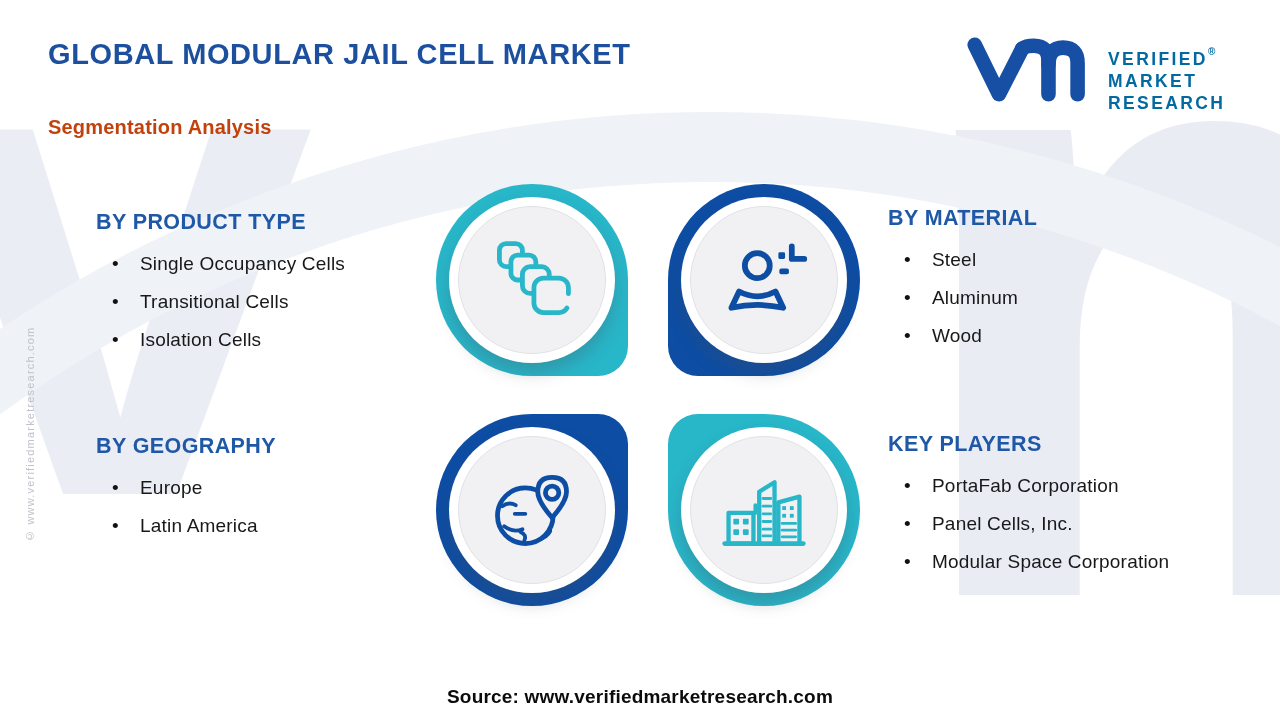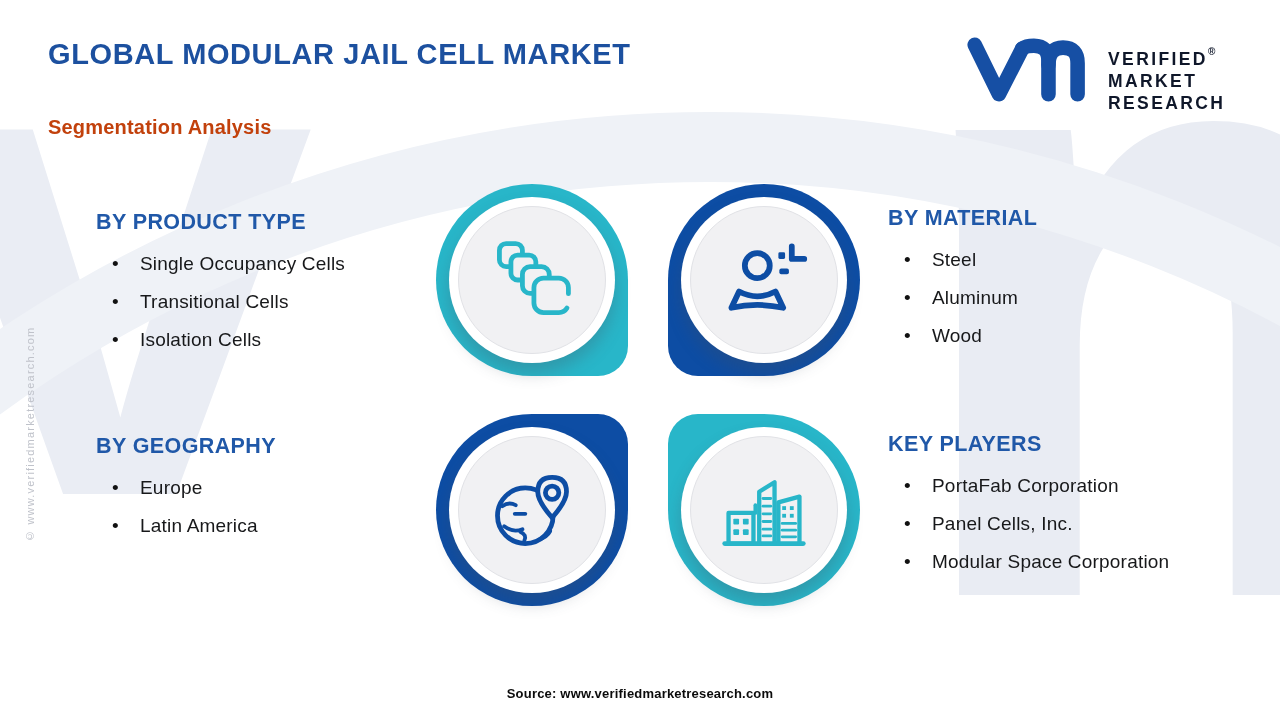--- a/index.html
+++ b/index.html
@@ -17,21 +17,21 @@
   }
   .content{position:absolute;inset:0;z-index:1;}
   
   .title{position:absolute;left:48px;top:38px;font-size:29px;font-weight:700;
     color:#1c509f;letter-spacing:.6px;}
   .subtitle{position:absolute;left:48px;top:116px;font-size:20px;font-weight:700;
     color:#c2410c;letter-spacing:.2px;}
   
   .logo-mark{position:absolute;left:966px;top:36px;}
   .logo-text{position:absolute;left:1108px;top:42px;}
-  .logo-text .ln{margin:0 0 2px 0;font-size:17.5px;font-weight:700;color:#0f172a;
+  .logo-text .ln{margin:0 0 2px 0;font-size:17.5px;font-weight:700;color:#0369a1;
     letter-spacing:2.4px;line-height:20px;white-space:nowrap;}
   .logo-text sup{font-size:10px;vertical-align:10px;letter-spacing:0;}
   
   .section{position:absolute;width:390px;}
   .sec-product{left:96px;top:206px;}
   .sec-geo{left:96px;top:430px;}
   .sec-material{left:888px;top:202px;}
   .sec-players{left:888px;top:428px;}
   .section h2{margin:4px 0 13px 0;font-size:21.5px;font-weight:700;color:#2058a8;
     letter-spacing:.4px;}
@@ -50,21 +50,21 @@
   .q-br .shell{background:#28b6c9;border-radius:30px 50% 50% 50%;}
   .ring-white{position:absolute;inset:13px;border-radius:50%;background:#ffffff;
     box-shadow:0 10px 16px rgba(70,80,95,.28);}
   .disc{position:absolute;inset:22px;border-radius:50%;background:#f1f1f3;
     border:1px solid #e1e2e6;display:flex;align-items:center;justify-content:center;}
   
   .side-text{position:absolute;left:24px;top:282px;height:260px;
     writing-mode:vertical-rl;transform:rotate(180deg);
     font-size:11px;color:#bfc2ca;letter-spacing:1.2px;}
   .source{position:absolute;left:0;right:0;top:686px;text-align:center;
-    font-size:13px;font-weight:700;color:#0b0b0b;letter-spacing:.2px;}
+    font-size:19px;font-weight:700;color:#0b0b0b;letter-spacing:.2px;}
 </style>
 </head>
 <body>
 
 <div class="wm wm-left">v</div>
 <div class="wm wm-right">m</div>
 <div class="swoosh"></div>
 
 <div class="content">
 

